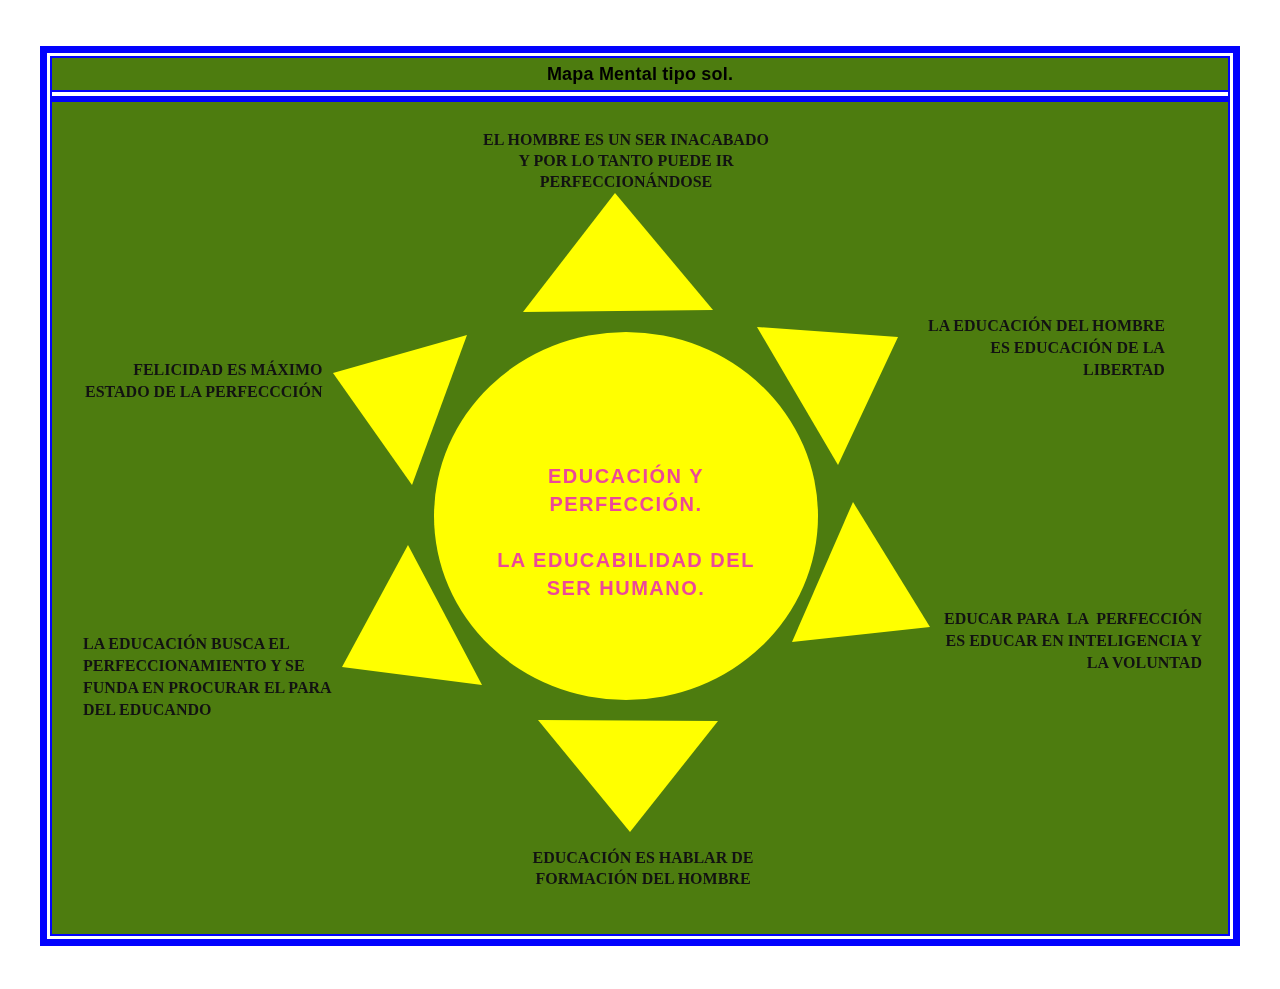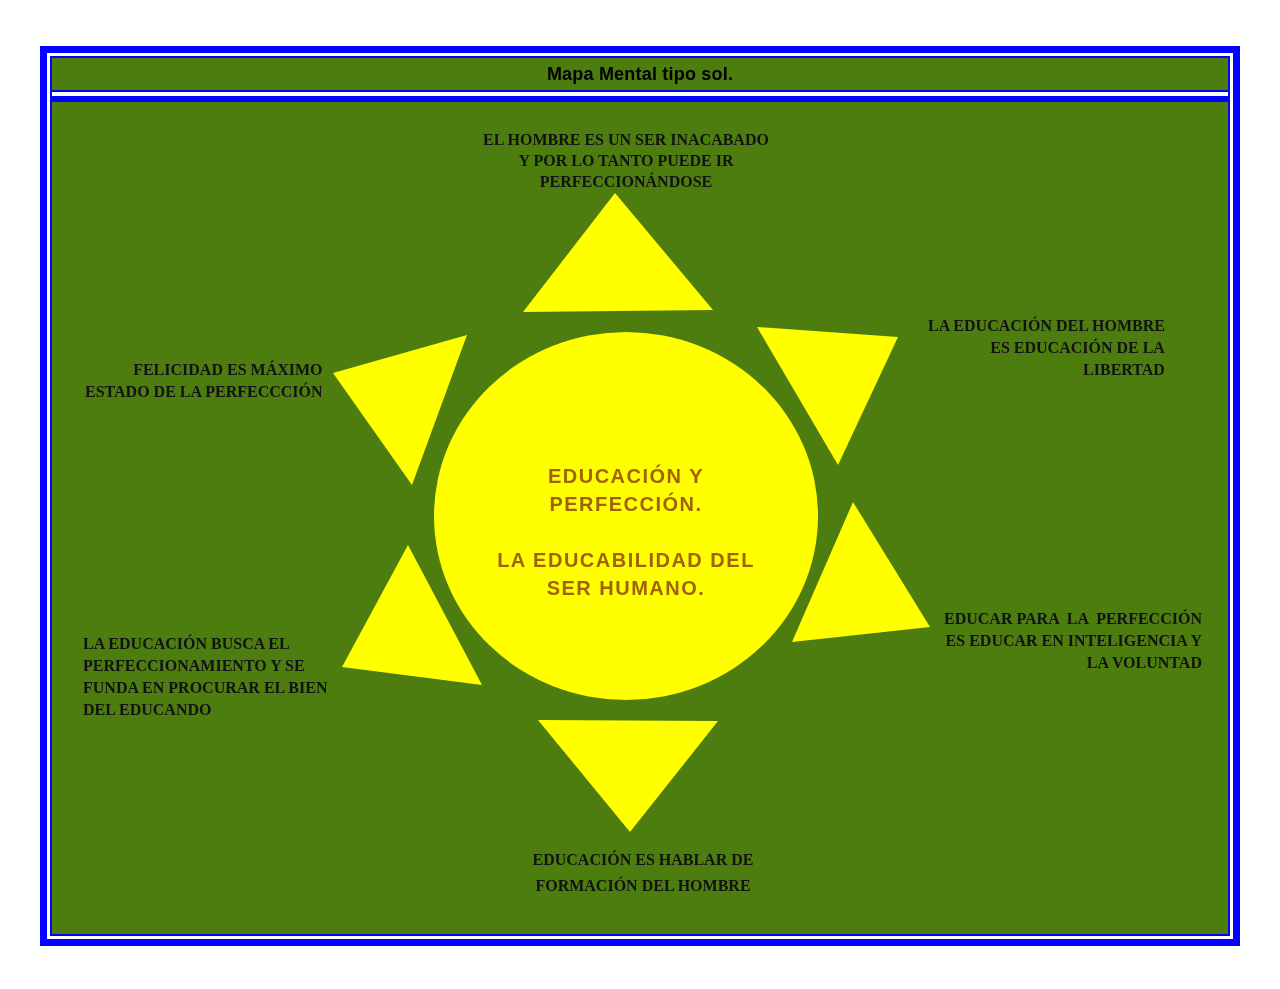--- a/index.html
+++ b/index.html
@@ -35,38 +35,38 @@
 
   
   .sun-svg{position:absolute;left:0;top:0;width:1280px;height:989px;}
 
   
   .sun-center-text{
     position:absolute;left:426px;top:462px;width:400px;
     text-align:center;
     font-family:"Liberation Sans","DejaVu Sans",sans-serif;
     font-weight:bold;font-size:20px;line-height:28px;
-    letter-spacing:1.5px;color:#a16207;
+    letter-spacing:1.5px;color:#ec4899;
     white-space:pre-wrap;
   }
 
   
   .label{
     position:absolute;
     font-family:"Liberation Serif","DejaVu Serif",serif;
     font-weight:bold;font-size:16px;line-height:22px;
     color:var(--ink);
     white-space:pre-wrap;
   }
   .label-top{left:426px;top:129px;width:400px;text-align:center;line-height:21px;}
   .label-upper-left{left:85px;top:343px;text-align:right;margin-top:16px;}
   .label-upper-right{left:928px;top:315px;text-align:right;}
   .label-lower-left{left:83px;top:633px;text-align:left;}
   .label-lower-right{left:944px;top:608px;text-align:right;}
-  .label-bottom{left:443px;top:847px;width:400px;text-align:center;line-height:26px;}
+  .label-bottom{left:443px;top:847px;width:400px;text-align:center;line-height:21px;}
 </style>
 </head>
 <body>
 
 <div class="page-frame">
   <div class="page-frame-inner">
     <div class="title-bar">
       <span class="title-text">Mapa Mental tipo sol.</span>
     </div>
     <div class="title-separator-gap"></div>
@@ -93,19 +93,19 @@
 <div class="label label-top">EL HOMBRE ES UN SER INACABADO
 Y POR LO TANTO PUEDE IR
 PERFECCIONÁNDOSE</div>
 <div class="label label-upper-left">FELICIDAD ES MÁXIMO
 ESTADO DE LA PERFECCCIÓN</div>
 <div class="label label-upper-right">LA EDUCACIÓN DEL HOMBRE
 ES EDUCACIÓN DE LA
 LIBERTAD</div>
 <div class="label label-lower-left">LA EDUCACIÓN BUSCA EL
 PERFECCIONAMIENTO Y SE
-FUNDA EN PROCURAR EL BIEN
+FUNDA EN PROCURAR EL PARA
 DEL EDUCANDO</div>
 <div class="label label-lower-right">EDUCAR PARA  LA  PERFECCIÓN
 ES EDUCAR EN INTELIGENCIA Y
 LA VOLUNTAD</div>
 <div class="label label-bottom">EDUCACIÓN ES HABLAR DE
 FORMACIÓN DEL HOMBRE</div>
 
 </body></html>

